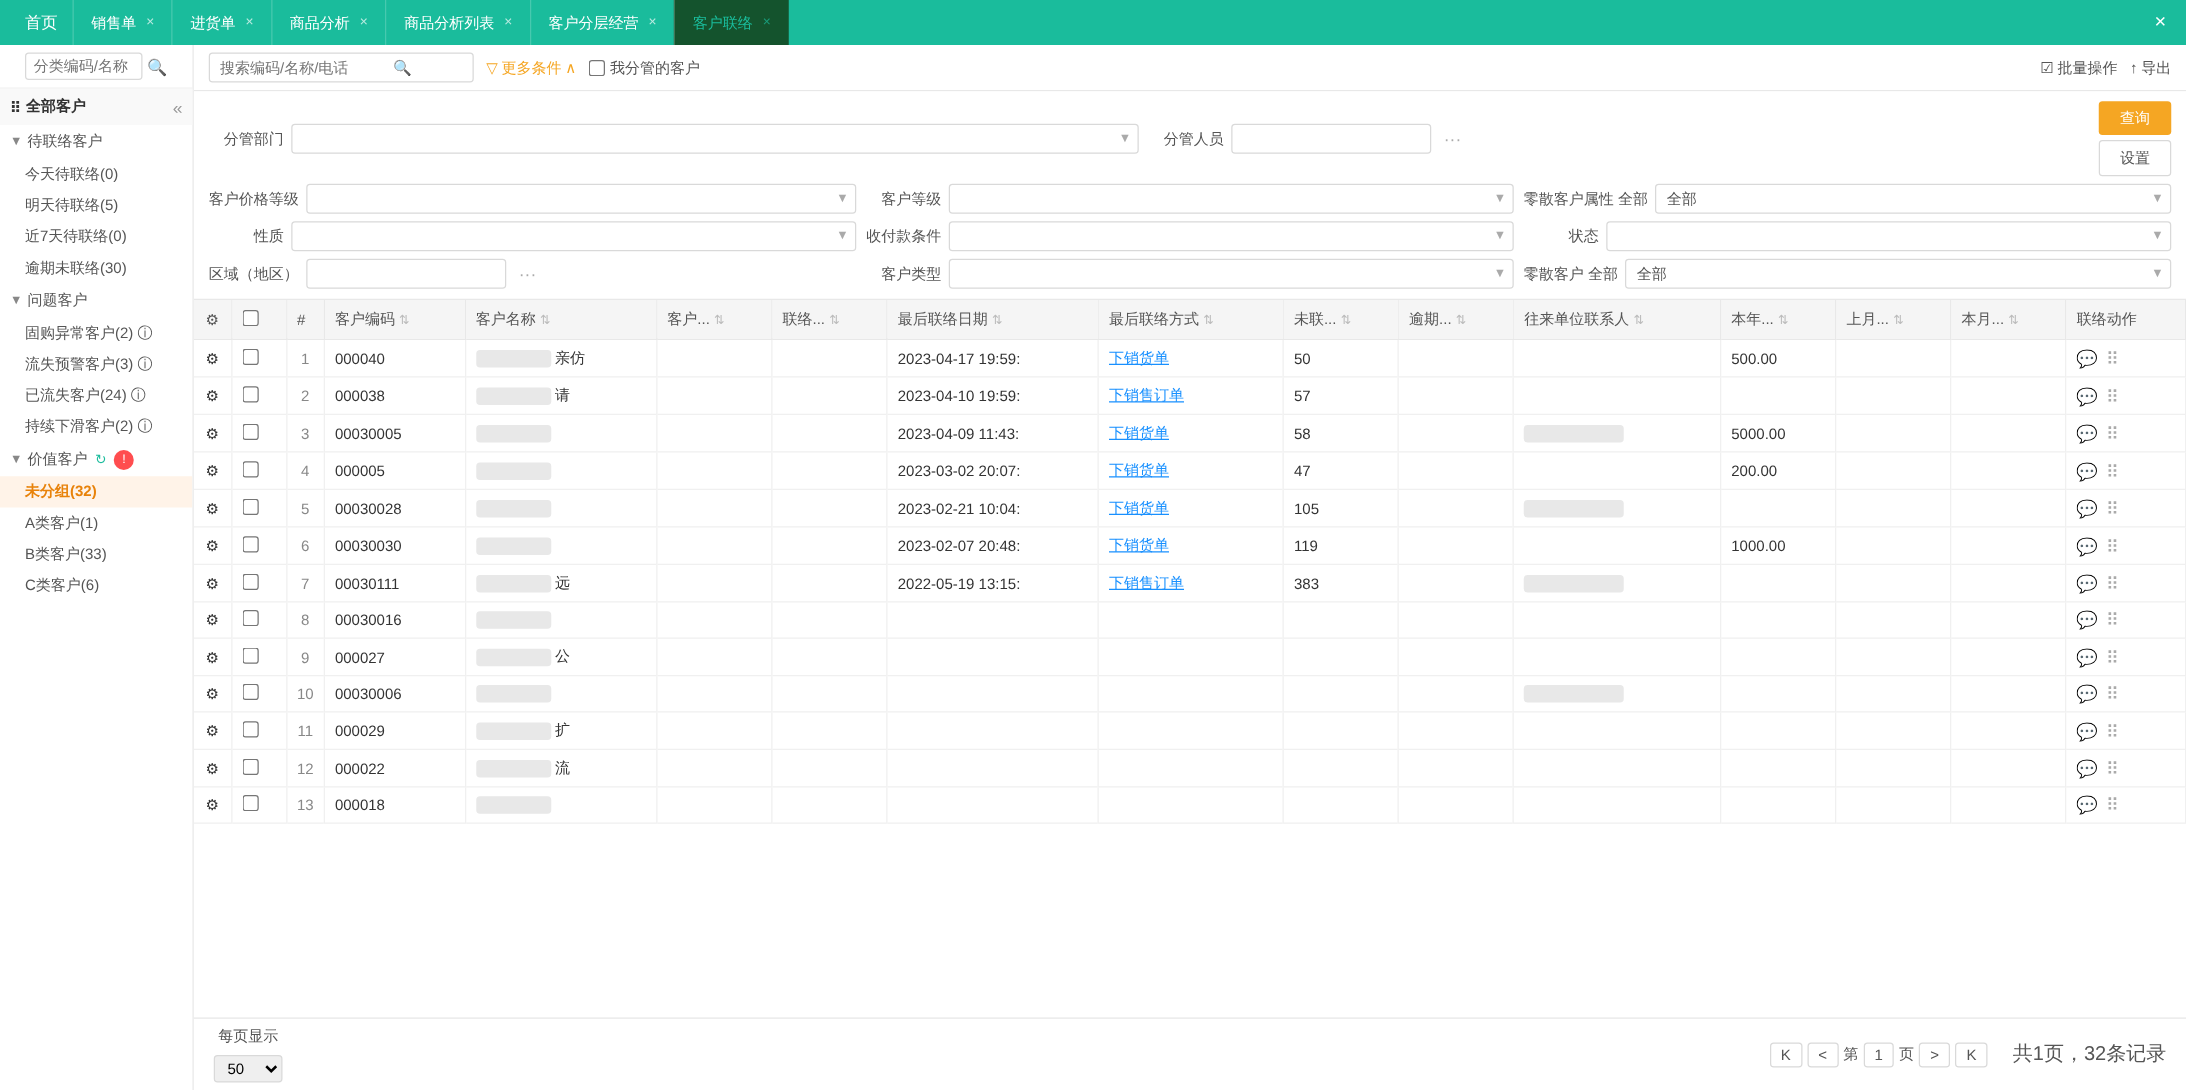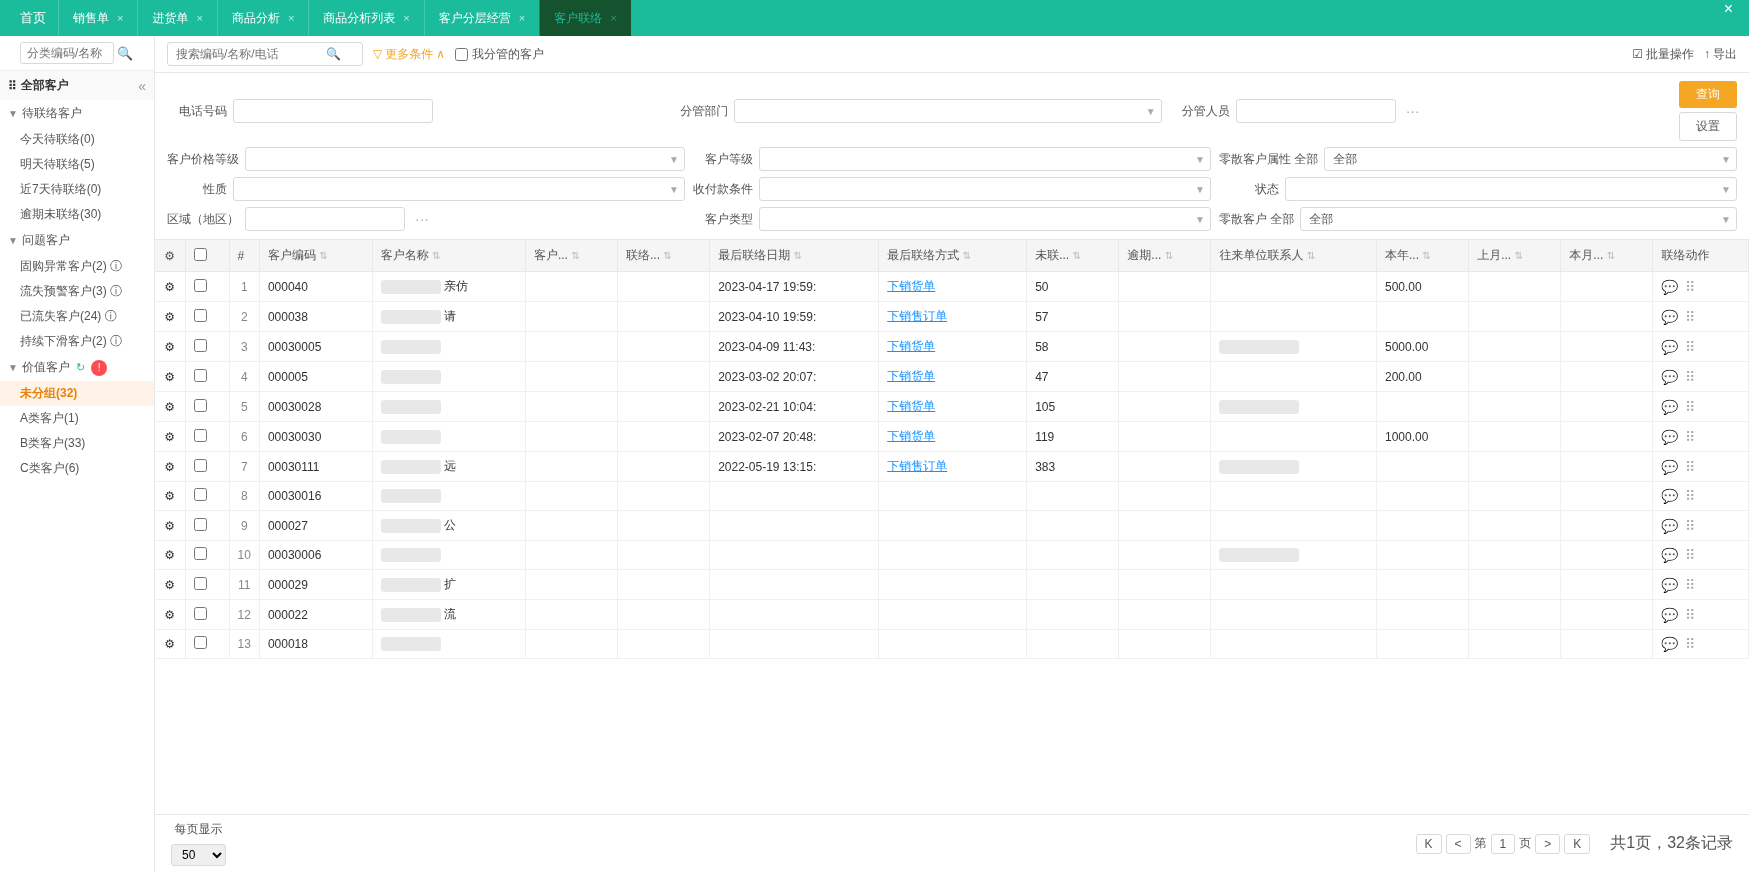--- a/index.html
+++ b/index.html
@@ -1,20 +1,20 @@
 <!DOCTYPE html>
 <html><head>
   <meta charset="utf-8">
   <style>
     * { box-sizing: border-box; margin: 0; padding: 0; font-family: 'Microsoft YaHei', Arial, sans-serif; font-size: 12px; }
     body { background: #f5f5f5; overflow: hidden; width: 1749px; height: 872px; }
 
     
     .top-nav {
-      display: flex; align-items: flex-start; background: #1abc9c; height: 36px; padding: 0 8px;
+      display: flex; align-items: center; background: #1abc9c; height: 36px; padding: 0 8px;
       color: white; gap: 0;
     }
     .top-nav .nav-home {
       padding: 0 12px; height: 100%; display: flex; align-items: center;
       font-size: 13px; color: white; cursor: pointer; white-space: nowrap;
     }
     .top-nav .nav-tab {
       padding: 0 14px; height: 100%; display: flex; align-items: center; gap: 6px;
       font-size: 13px; color: white; cursor: pointer; white-space: nowrap;
       border-left: 1px solid rgba(255,255,255,0.2);
@@ -70,21 +70,21 @@
     
     .content-area { flex: 1; display: flex; flex-direction: column; overflow: hidden; }
 
     
     .filter-bar {
       background: white; border-bottom: 1px solid #e8e8e8; padding: 6px 12px;
       display: flex; align-items: center; gap: 10px;
     }
     .filter-bar .search-box {
       border: 1px solid #d9d9d9; border-radius: 3px; padding: 4px 8px; display: flex;
-      align-items: center; gap: 20px; width: 196px;
+      align-items: center; gap: 9px; width: 212px;
     }
     .filter-bar .search-box input {
       border: none; outline: none; font-size: 12px; color: #999; width: 130px;
     }
     .filter-bar .search-icon { color: #1abc9c; }
     .filter-bar .more-conditions {
       color: #f5a623; font-size: 12px; cursor: pointer; display: flex; align-items: center; gap: 3px;
     }
     .filter-bar .checkbox-label {
       display: flex; align-items: center; gap: 4px; color: #555; font-size: 12px;
@@ -296,24 +296,20 @@
       <div class="export-btn">
         <span>↑</span>
         <span>导出</span>
       </div>
     </div>
 
     <div class="advanced-filter">
 
       <div class="filter-row">
         <div class="filter-field">
-          <label>电话号码</label>
-          <input class="field-input" type="text" style="max-width: 200px;">
-        </div>
-        <div class="filter-field">
           <label>分管部门</label>
           <div class="select-wrap">
             <select><option></option></select>
             <span class="arrow-down">▼</span>
           </div>
         </div>
         <div class="filter-field">
           <label>分管人员</label>
           <input class="field-input" type="text" style="max-width: 160px;">
           <span class="dots">···</span>

